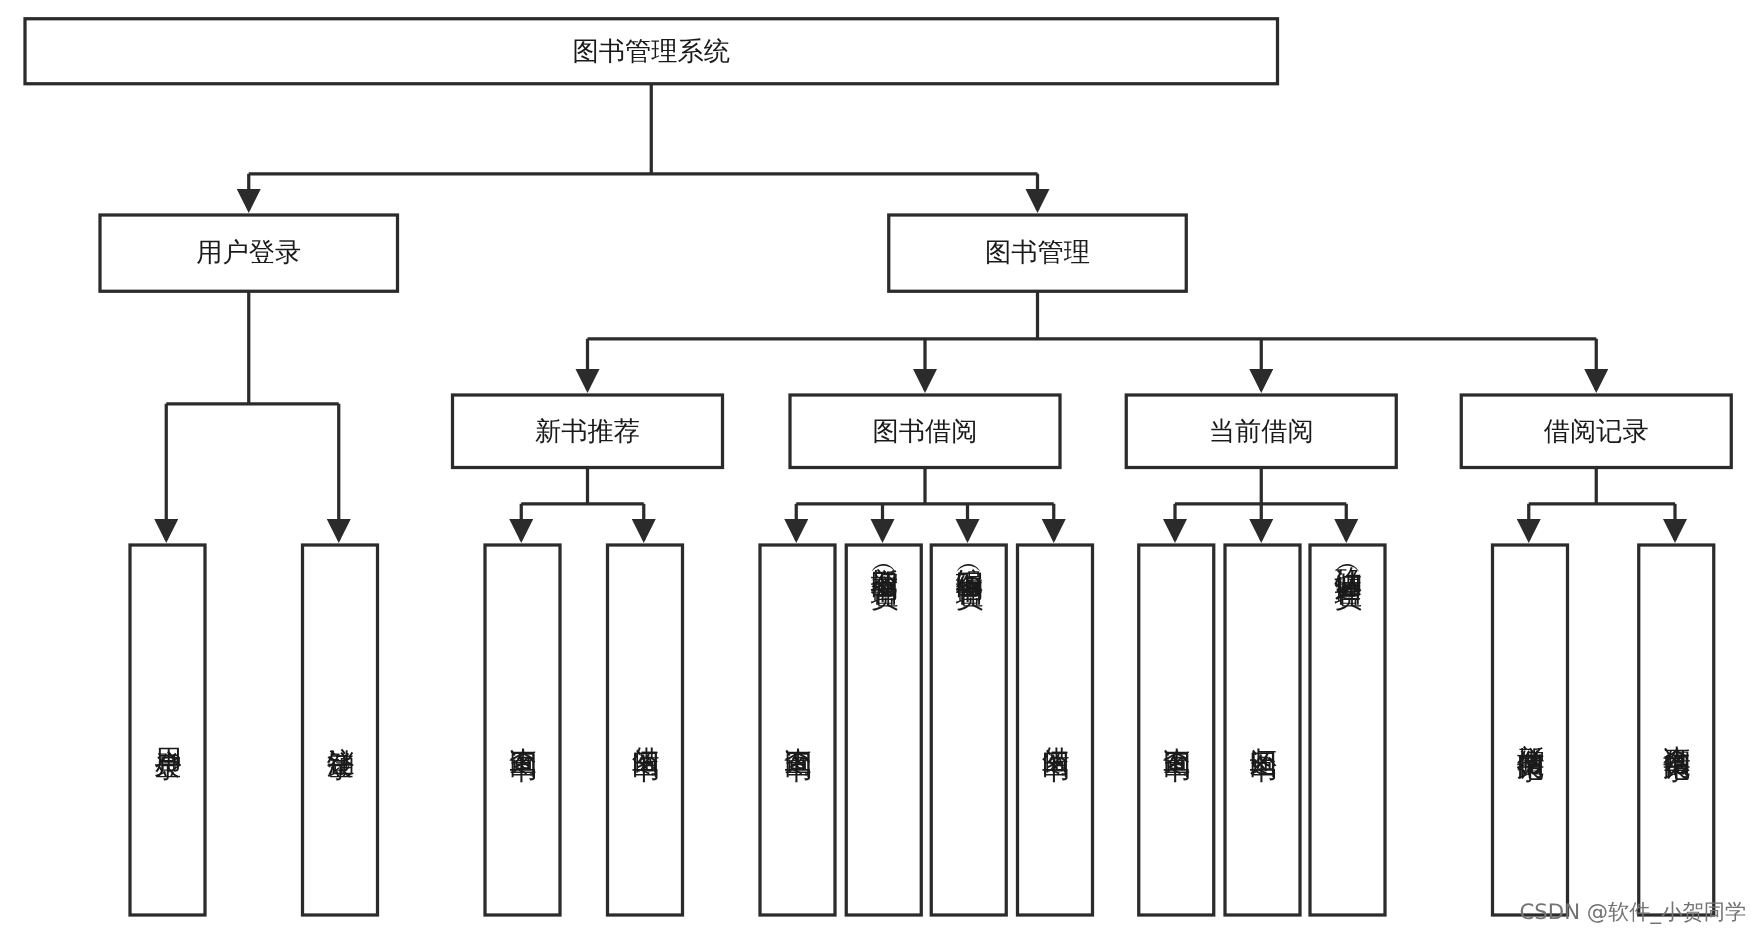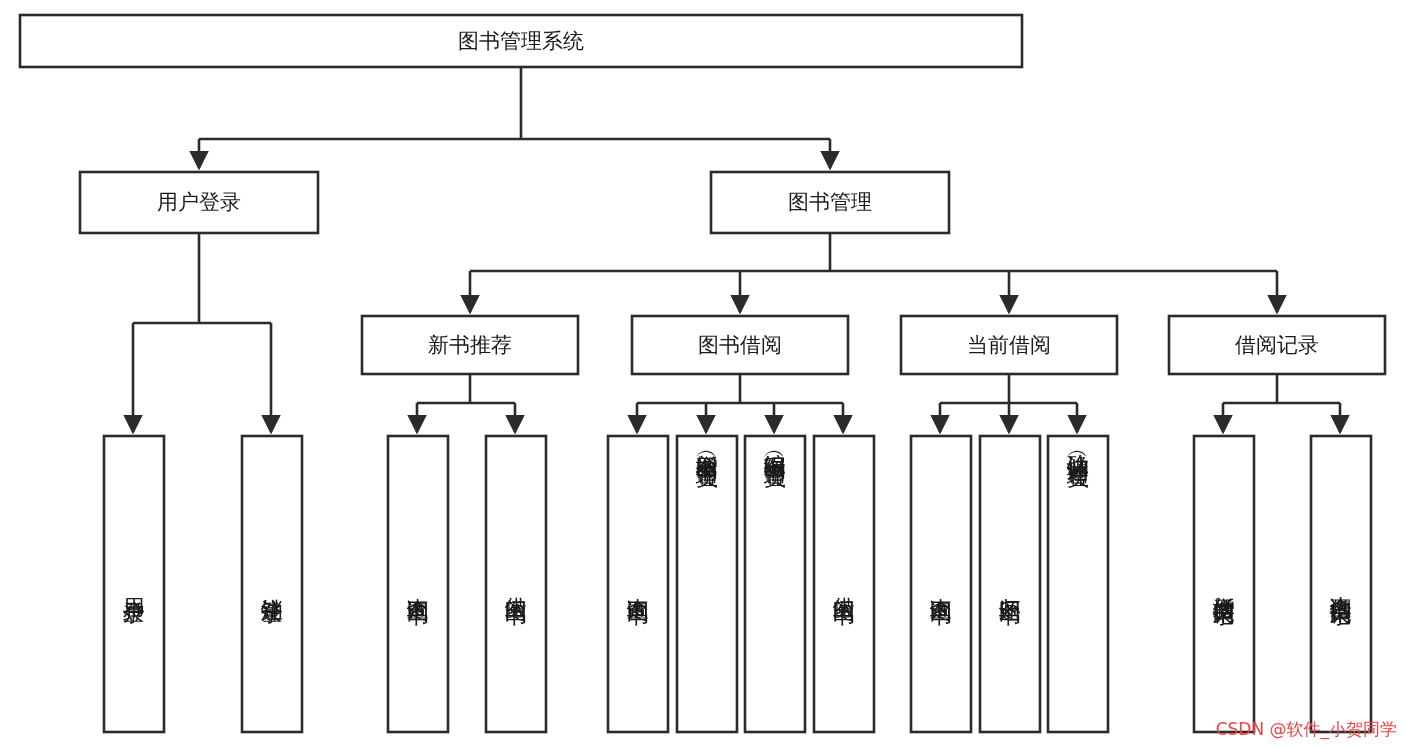--- a/index.html
+++ b/index.html
@@ -64,21 +64,21 @@
     letter-spacing: 2px;
     white-space: nowrap;
     text-align: center;
   }
   .watermark {
     position: absolute;
     right: 8px;
     bottom: 6px;
     font-family: "DejaVu Sans", "Liberation Sans", sans-serif;
     font-size: 17px;
-    color: #ef4444;
+    color: #737373;
     white-space: nowrap;
   }
 </style>
 </head>
 <body>
 
 <div id="diagram-root">
 
   <svg id="tree-svg" viewBox="0 0 1405 747">
     <defs>

